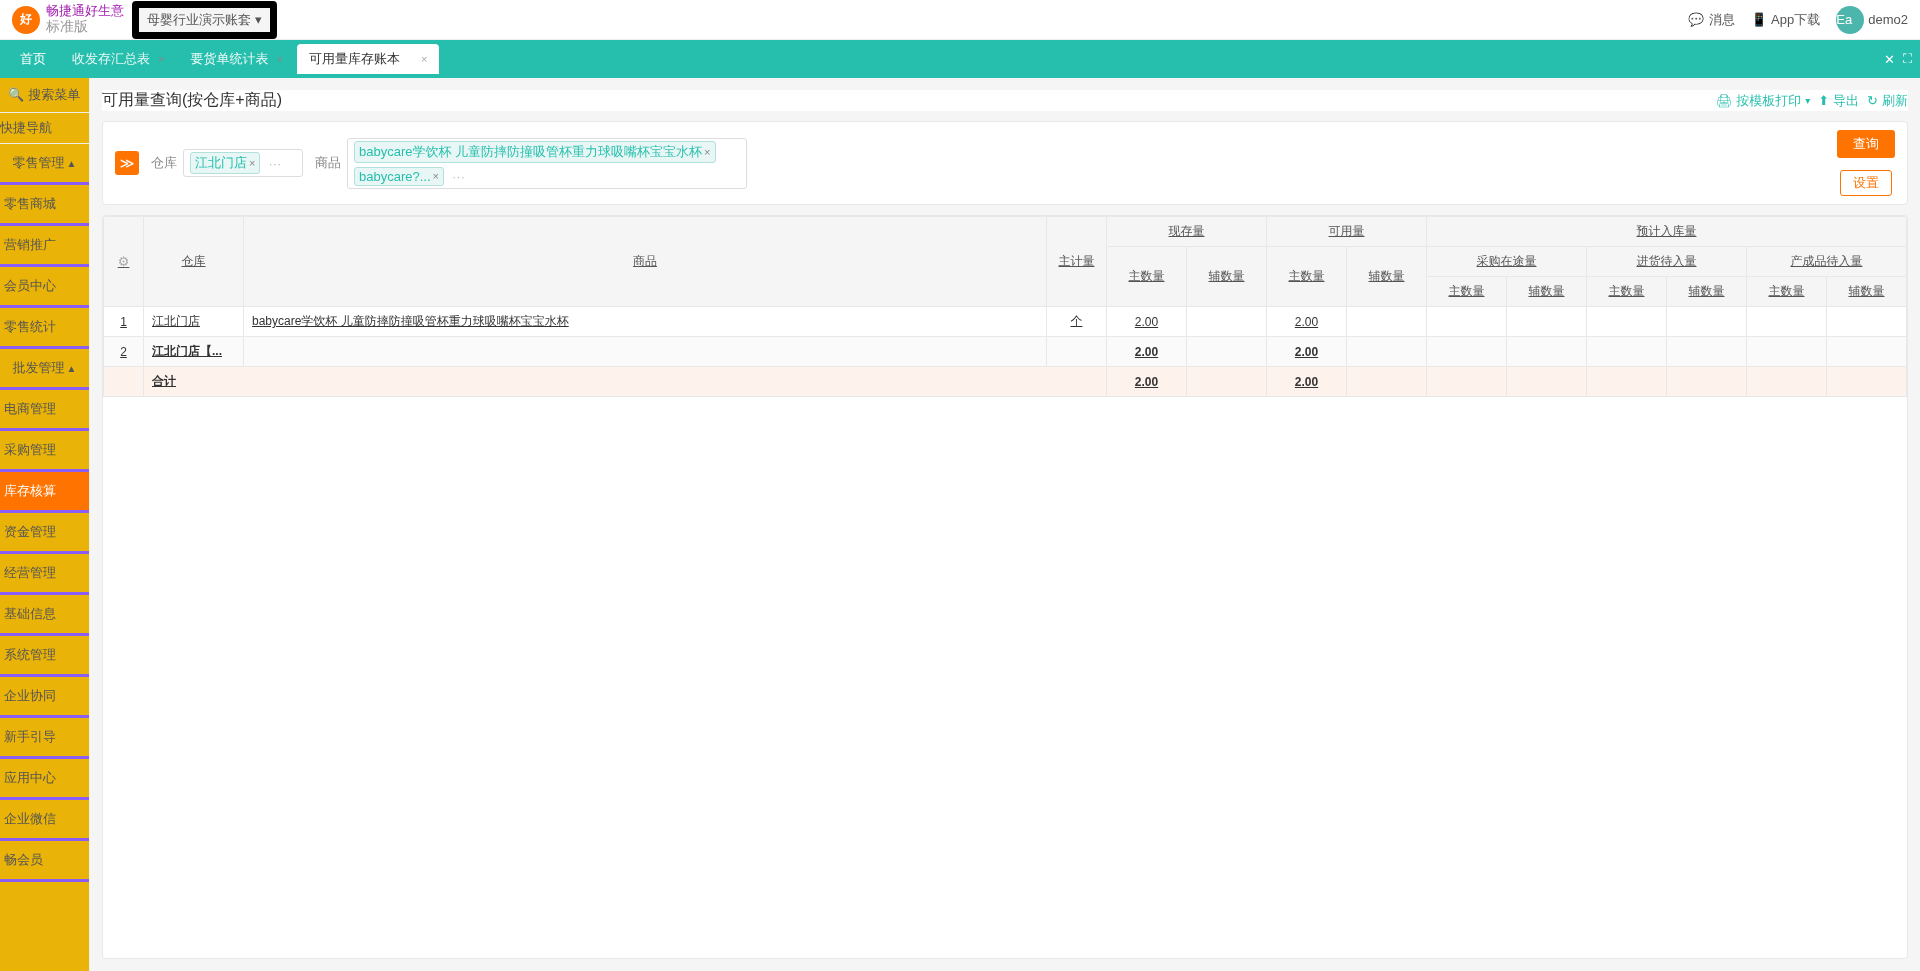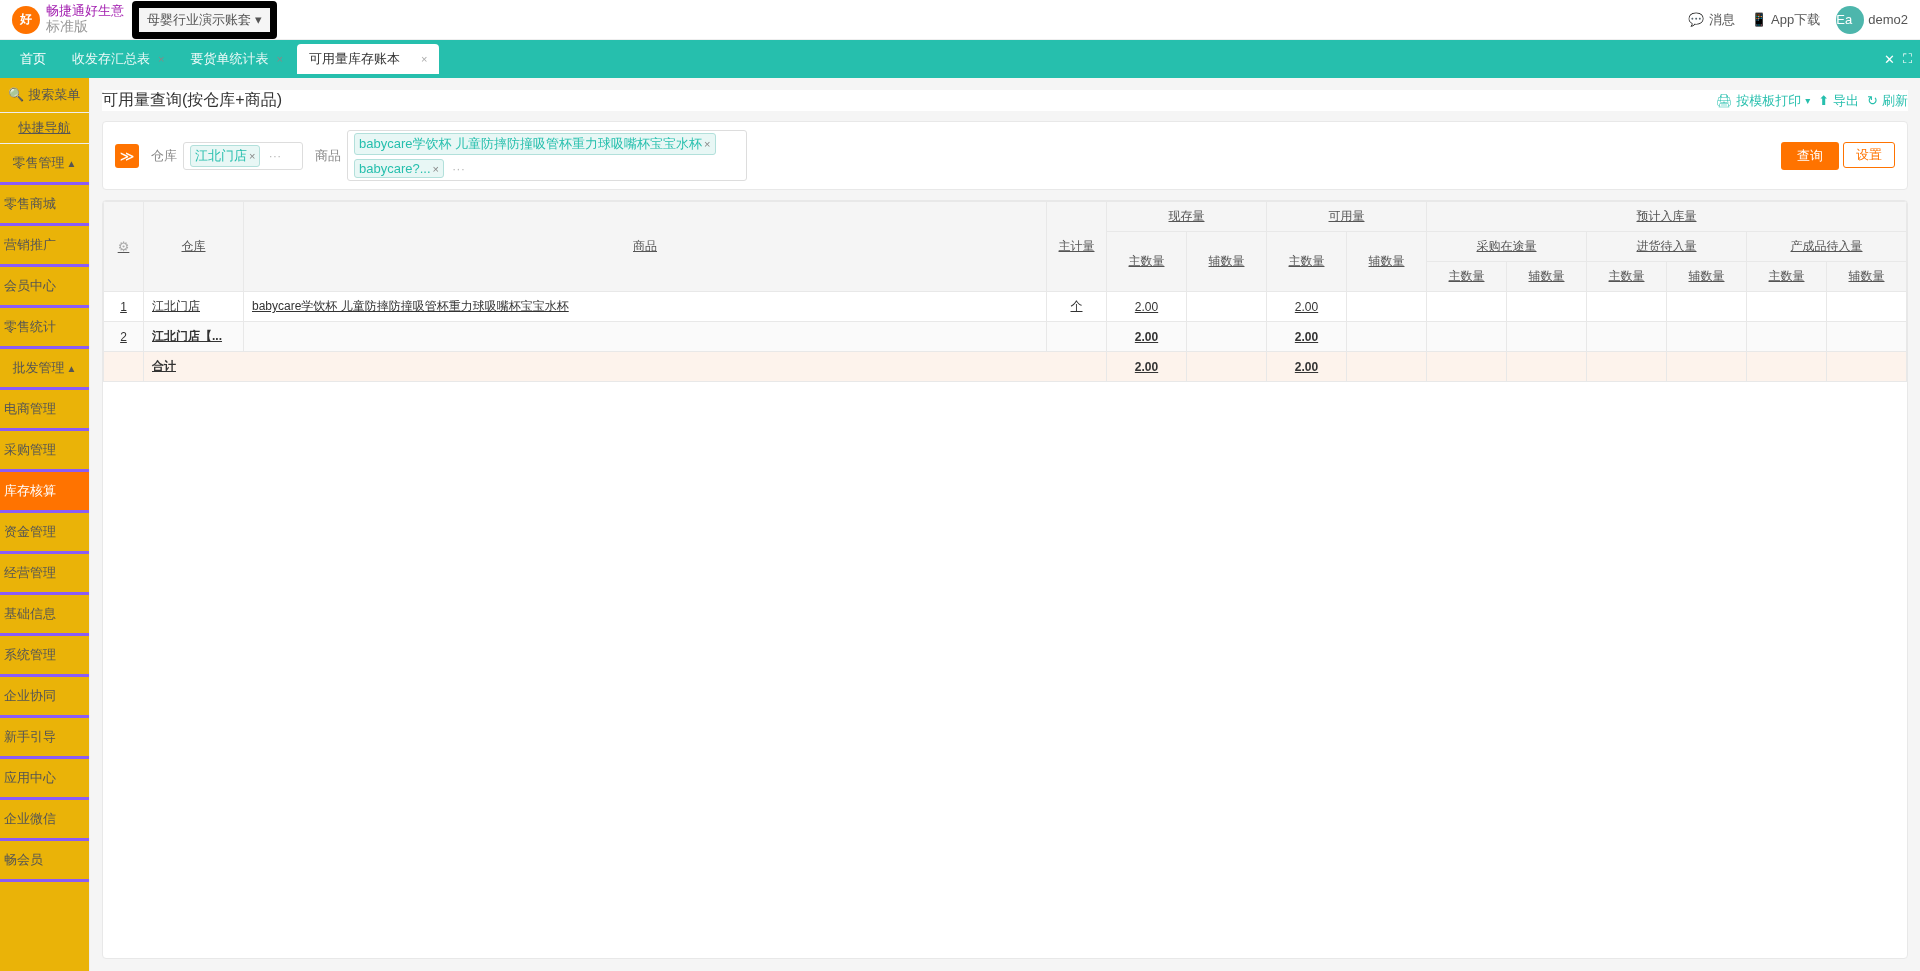--- a/index.html
+++ b/index.html
@@ -74,23 +74,22 @@
       color: #555;
       cursor: pointer;
       text-align: center;
       font-size: 12px;
     }
     .sidebar-nav {
       padding: 6px 0;
       border-bottom: 1px solid #eee;
       color: #555;
       cursor: pointer;
-      text-align: center;
+      text-align: left;
       font-size: 12px;
-      text-decoration: underline;
     }
     .sidebar-item {
       padding: 10px 4px;
       cursor: pointer;
       color: #555;
       font-size: 12px;
       border-bottom: 3px solid #8b5cf6;
     }
     .sidebar-item.active { background: #ff7300; color: white; }
     .sidebar-item.has-arrow { display: flex; align-items: center; justify-content: center; gap: 2px; }
@@ -138,21 +137,21 @@
       background: #fff;
     }
     .filter-tag {
       background: #e8f7f5; color: #26bfad; border: 1px solid #b2e0db;
       border-radius: 3px; padding: 1px 4px; display: flex; align-items: center; gap: 2px;
       font-size: 12px;
     }
     .filter-tag .tag-close { cursor: pointer; color: #888; font-size: 11px; }
     .filter-dots { color: #bbb; cursor: pointer; margin-left: 4px; }
 
-    .filter-right { margin-left: auto; display: flex; flex-direction: row; gap: 4px; align-items: flex-start; }
+    .filter-right { margin-left: auto; display: flex; flex-direction: column; gap: 12px; align-items: center; }
     .btn-query {
       background: #ff7300; color: white; border: none; border-radius: 3px;
       padding: 5px 16px; cursor: pointer; font-size: 13px;
     }
     .btn-settings {
       background: #fff; color: #ff7300; border: 1px solid #ff7300; border-radius: 3px;
       padding: 3px 12px; cursor: pointer; font-size: 13px;
     }
 
     

